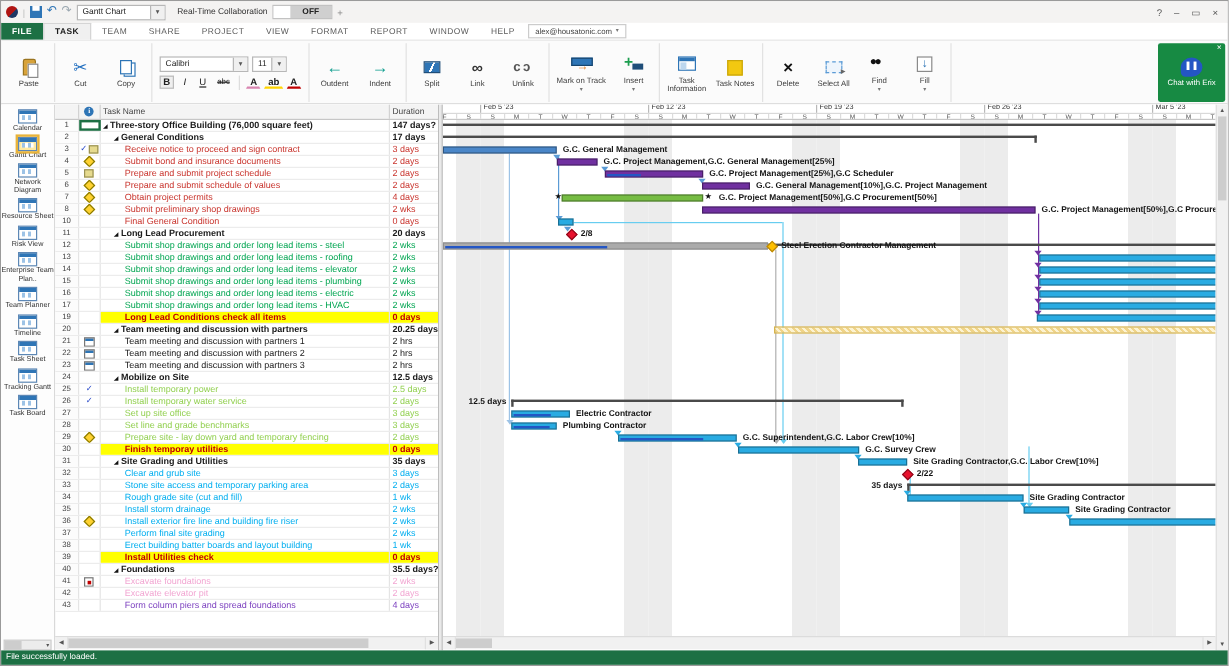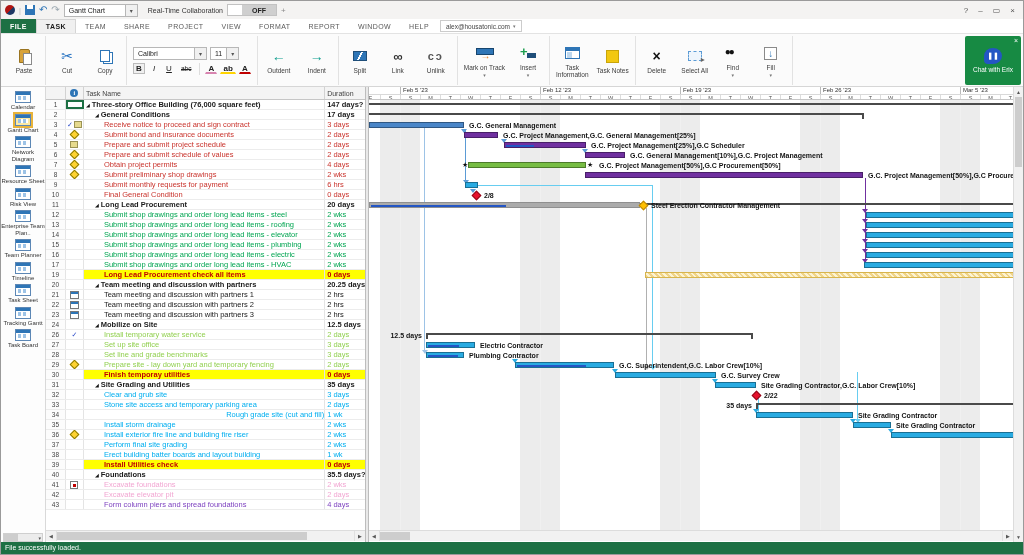--- a/index.html
+++ b/index.html
@@ -454,26 +454,20 @@
           </div>
           <div class="trow">
             <div class="tc id">8</div>
             <div class="tc ind">
               <span class="mini-warn"></span>
             </div>
             <div class="tc nm c-red" style="padding-left: 20px;">Submit preliminary shop drawings</div>
             <div class="tc du c-red">2 wks</div>
           </div>
           <div class="trow">
-            <div class="tc id">9</div>
-            <div class="tc ind"></div>
-            <div class="tc nm c-red" style="padding-left: 20px;">Submit monthly requests for payment</div>
-            <div class="tc du c-red">6 hrs</div>
-          </div>
-          <div class="trow">
             <div class="tc id">10</div>
             <div class="tc ind"></div>
             <div class="tc nm c-red" style="padding-left: 20px;">Final General Condition</div>
             <div class="tc du c-red">0 days</div>
           </div>
           <div class="trow">
             <div class="tc id">11</div>
             <div class="tc ind"></div>
             <div class="tc nm c-sum" style="padding-left: 11px;"><span class="tri">◢</span>Long Lead Procurement</div>
             <div class="tc du c-sum">20 days</div>
@@ -510,21 +504,21 @@
           </div>
           <div class="trow">
             <div class="tc id">17</div>
             <div class="tc ind"></div>
             <div class="tc nm c-green" style="padding-left: 20px;">Submit shop drawings and order long lead items - HVAC</div>
             <div class="tc du c-green">2 wks</div>
           </div>
           <div class="trow">
             <div class="tc id">19</div>
             <div class="tc ind"></div>
-            <div class="tc nm c-yellow yellowbg" style="padding-left: 20px;">Long Lead Procurement check all items</div>
+            <div class="tc nm c-yellow yellowbg" style="padding-left: 20px;">Long Lead Conditions check all items</div>
             <div class="tc du c-yellow yellowbg">0 days</div>
           </div>
           <div class="trow">
             <div class="tc id">20</div>
             <div class="tc ind"></div>
             <div class="tc nm c-sum" style="padding-left: 11px;"><span class="tri">◢</span>Team meeting and discussion with partners</div>
             <div class="tc du c-sum">20.25 days</div>
           </div>
           <div class="trow">
             <div class="tc id">21</div>
@@ -550,20 +544,28 @@
             <div class="tc nm c-black" style="padding-left: 20px;">Team meeting and discussion with partners 3</div>
             <div class="tc du c-black">2 hrs</div>
           </div>
           <div class="trow">
             <div class="tc id">24</div>
             <div class="tc ind"></div>
             <div class="tc nm c-sum" style="padding-left: 11px;"><span class="tri">◢</span>Mobilize on Site</div>
             <div class="tc du c-sum">12.5 days</div>
           </div>
           <div class="trow">
+            <div class="tc id">25</div>
+            <div class="tc ind">
+              <span class="mini-check">✓</span>
+            </div>
+            <div class="tc nm c-lgreen" style="padding-left: 20px;">Install temporary power</div>
+            <div class="tc du c-lgreen">2.5 days</div>
+          </div>
+          <div class="trow">
             <div class="tc id">26</div>
             <div class="tc ind">
               <span class="mini-check">✓</span>
             </div>
             <div class="tc nm c-lgreen" style="padding-left: 20px;">Install temporary water service</div>
             <div class="tc du c-lgreen">2 days</div>
           </div>
           <div class="trow">
             <div class="tc id">27</div>
             <div class="tc ind"></div>
@@ -604,21 +606,21 @@
           </div>
           <div class="trow">
             <div class="tc id">33</div>
             <div class="tc ind"></div>
             <div class="tc nm c-cyan" style="padding-left: 20px;">Stone site access and temporary parking area</div>
             <div class="tc du c-cyan">2 days</div>
           </div>
           <div class="trow">
             <div class="tc id">34</div>
             <div class="tc ind"></div>
-            <div class="tc nm c-cyan" style="padding-left: 20px; text-align: right;">Rough grade site (cut and fill)</div>
+            <div class="tc nm c-cyan" style="padding-left: 20px;">Rough grade site (cut and fill)</div>
             <div class="tc du c-cyan">1 wk</div>
           </div>
           <div class="trow">
             <div class="tc id">35</div>
             <div class="tc ind"></div>
             <div class="tc nm c-cyan" style="padding-left: 20px;">Install storm drainage</div>
             <div class="tc du c-cyan">2 wks</div>
           </div>
           <div class="trow">
             <div class="tc id">36</div>

